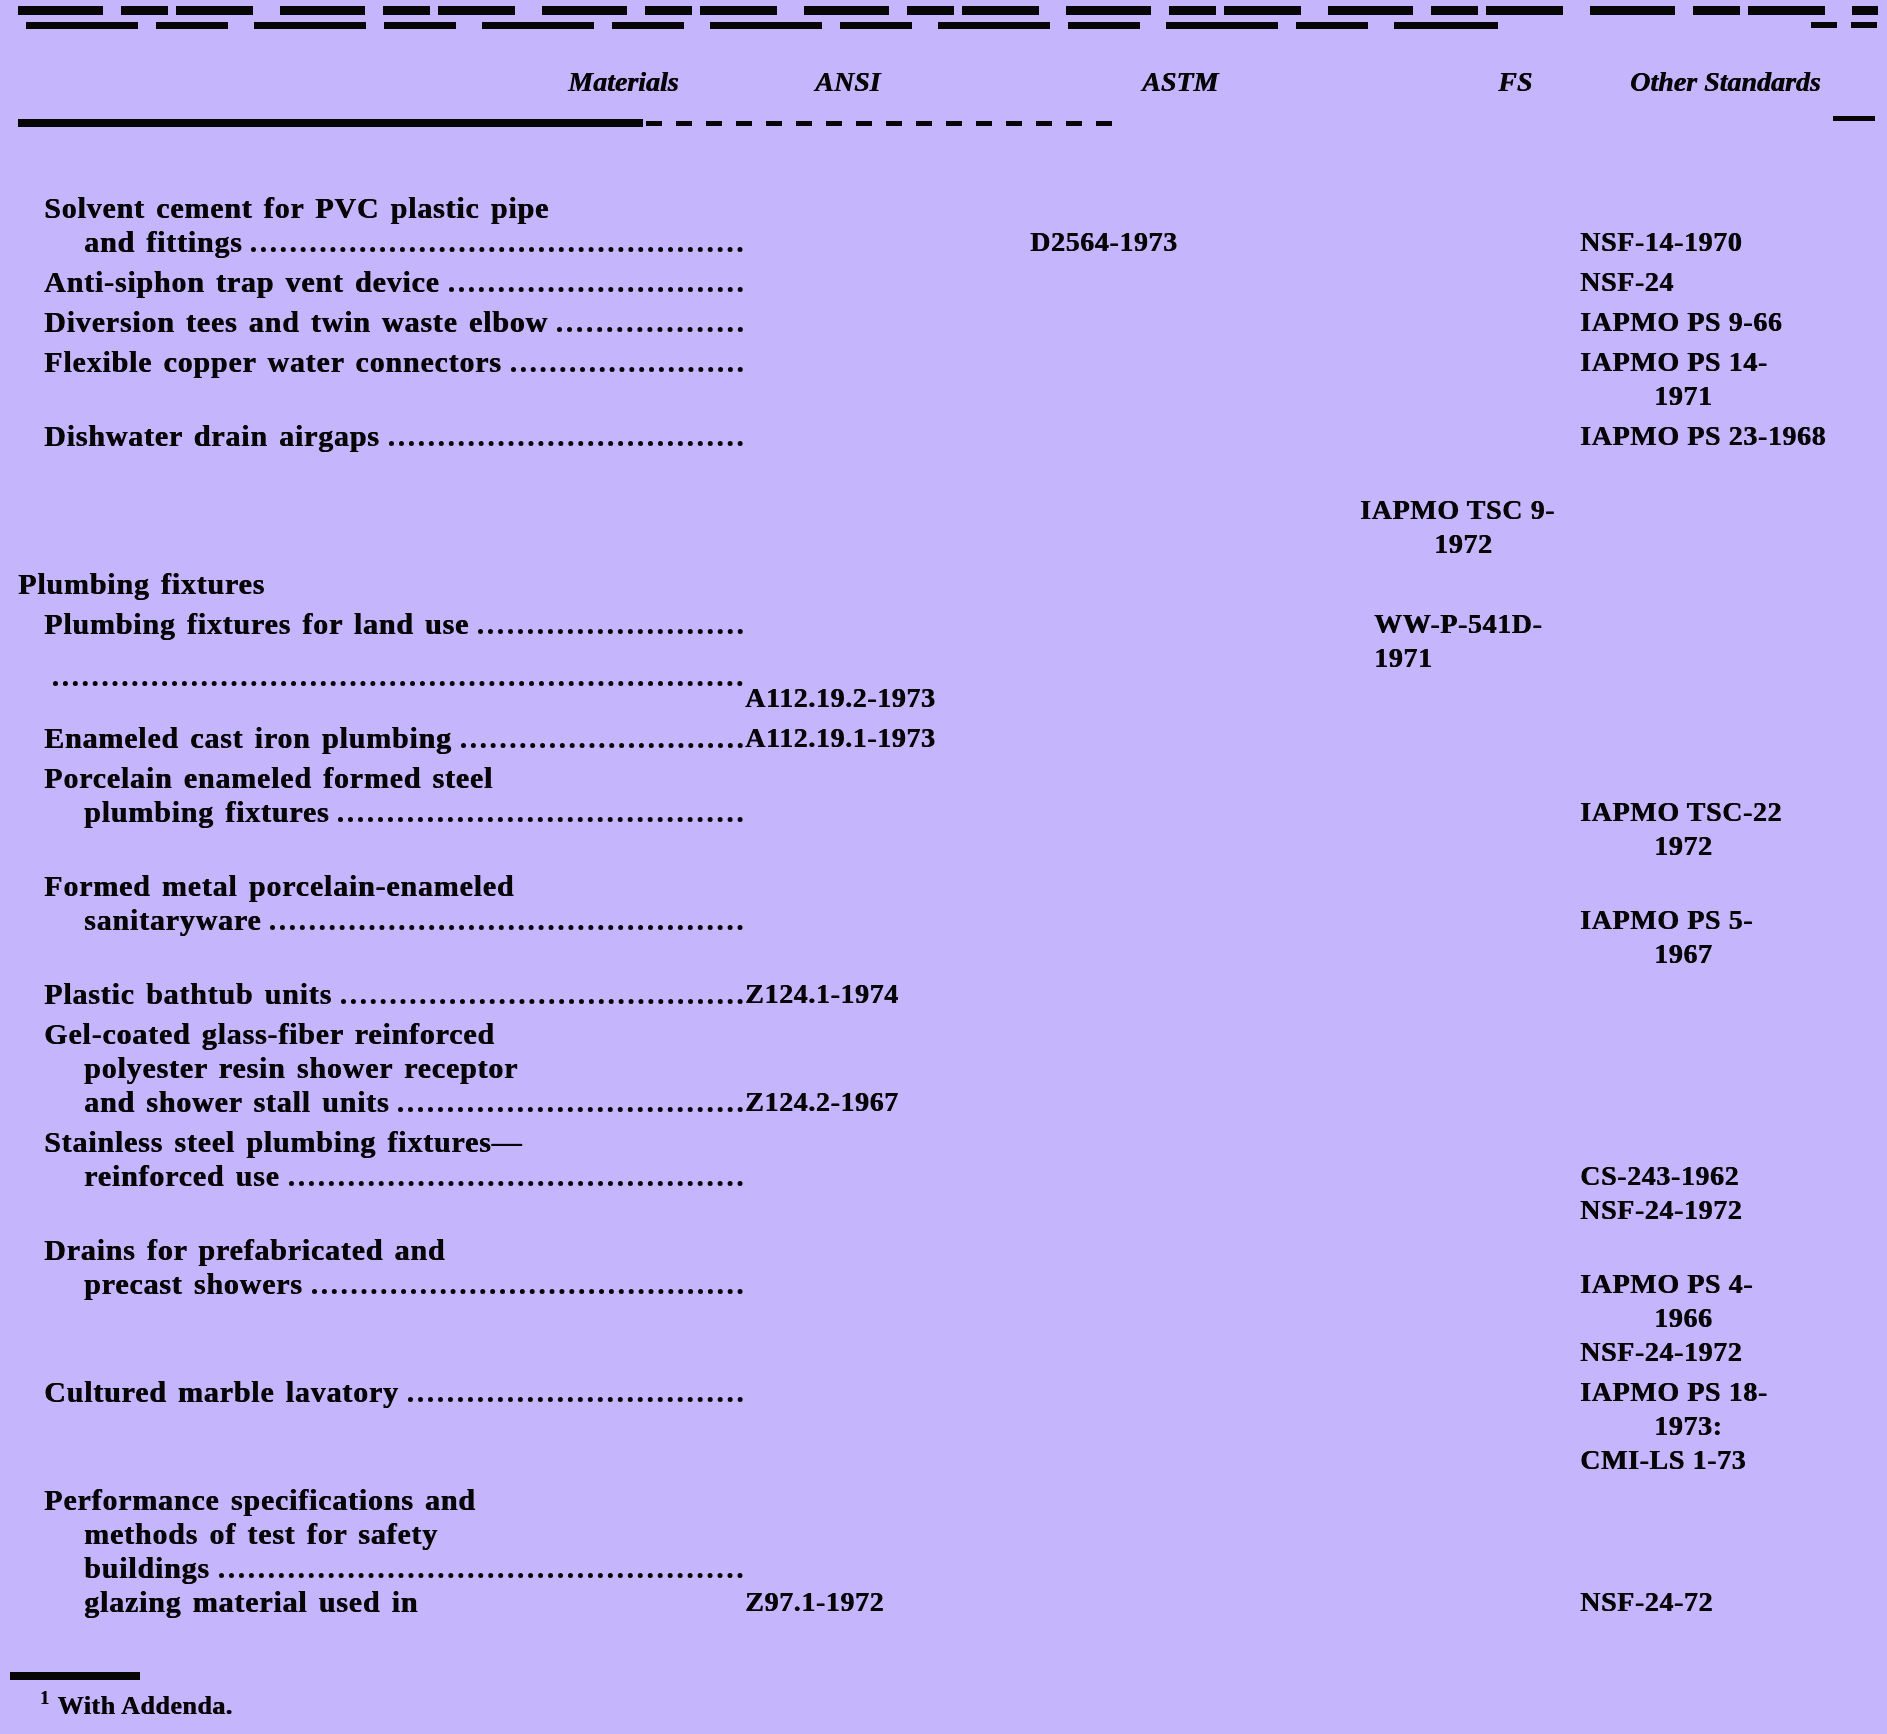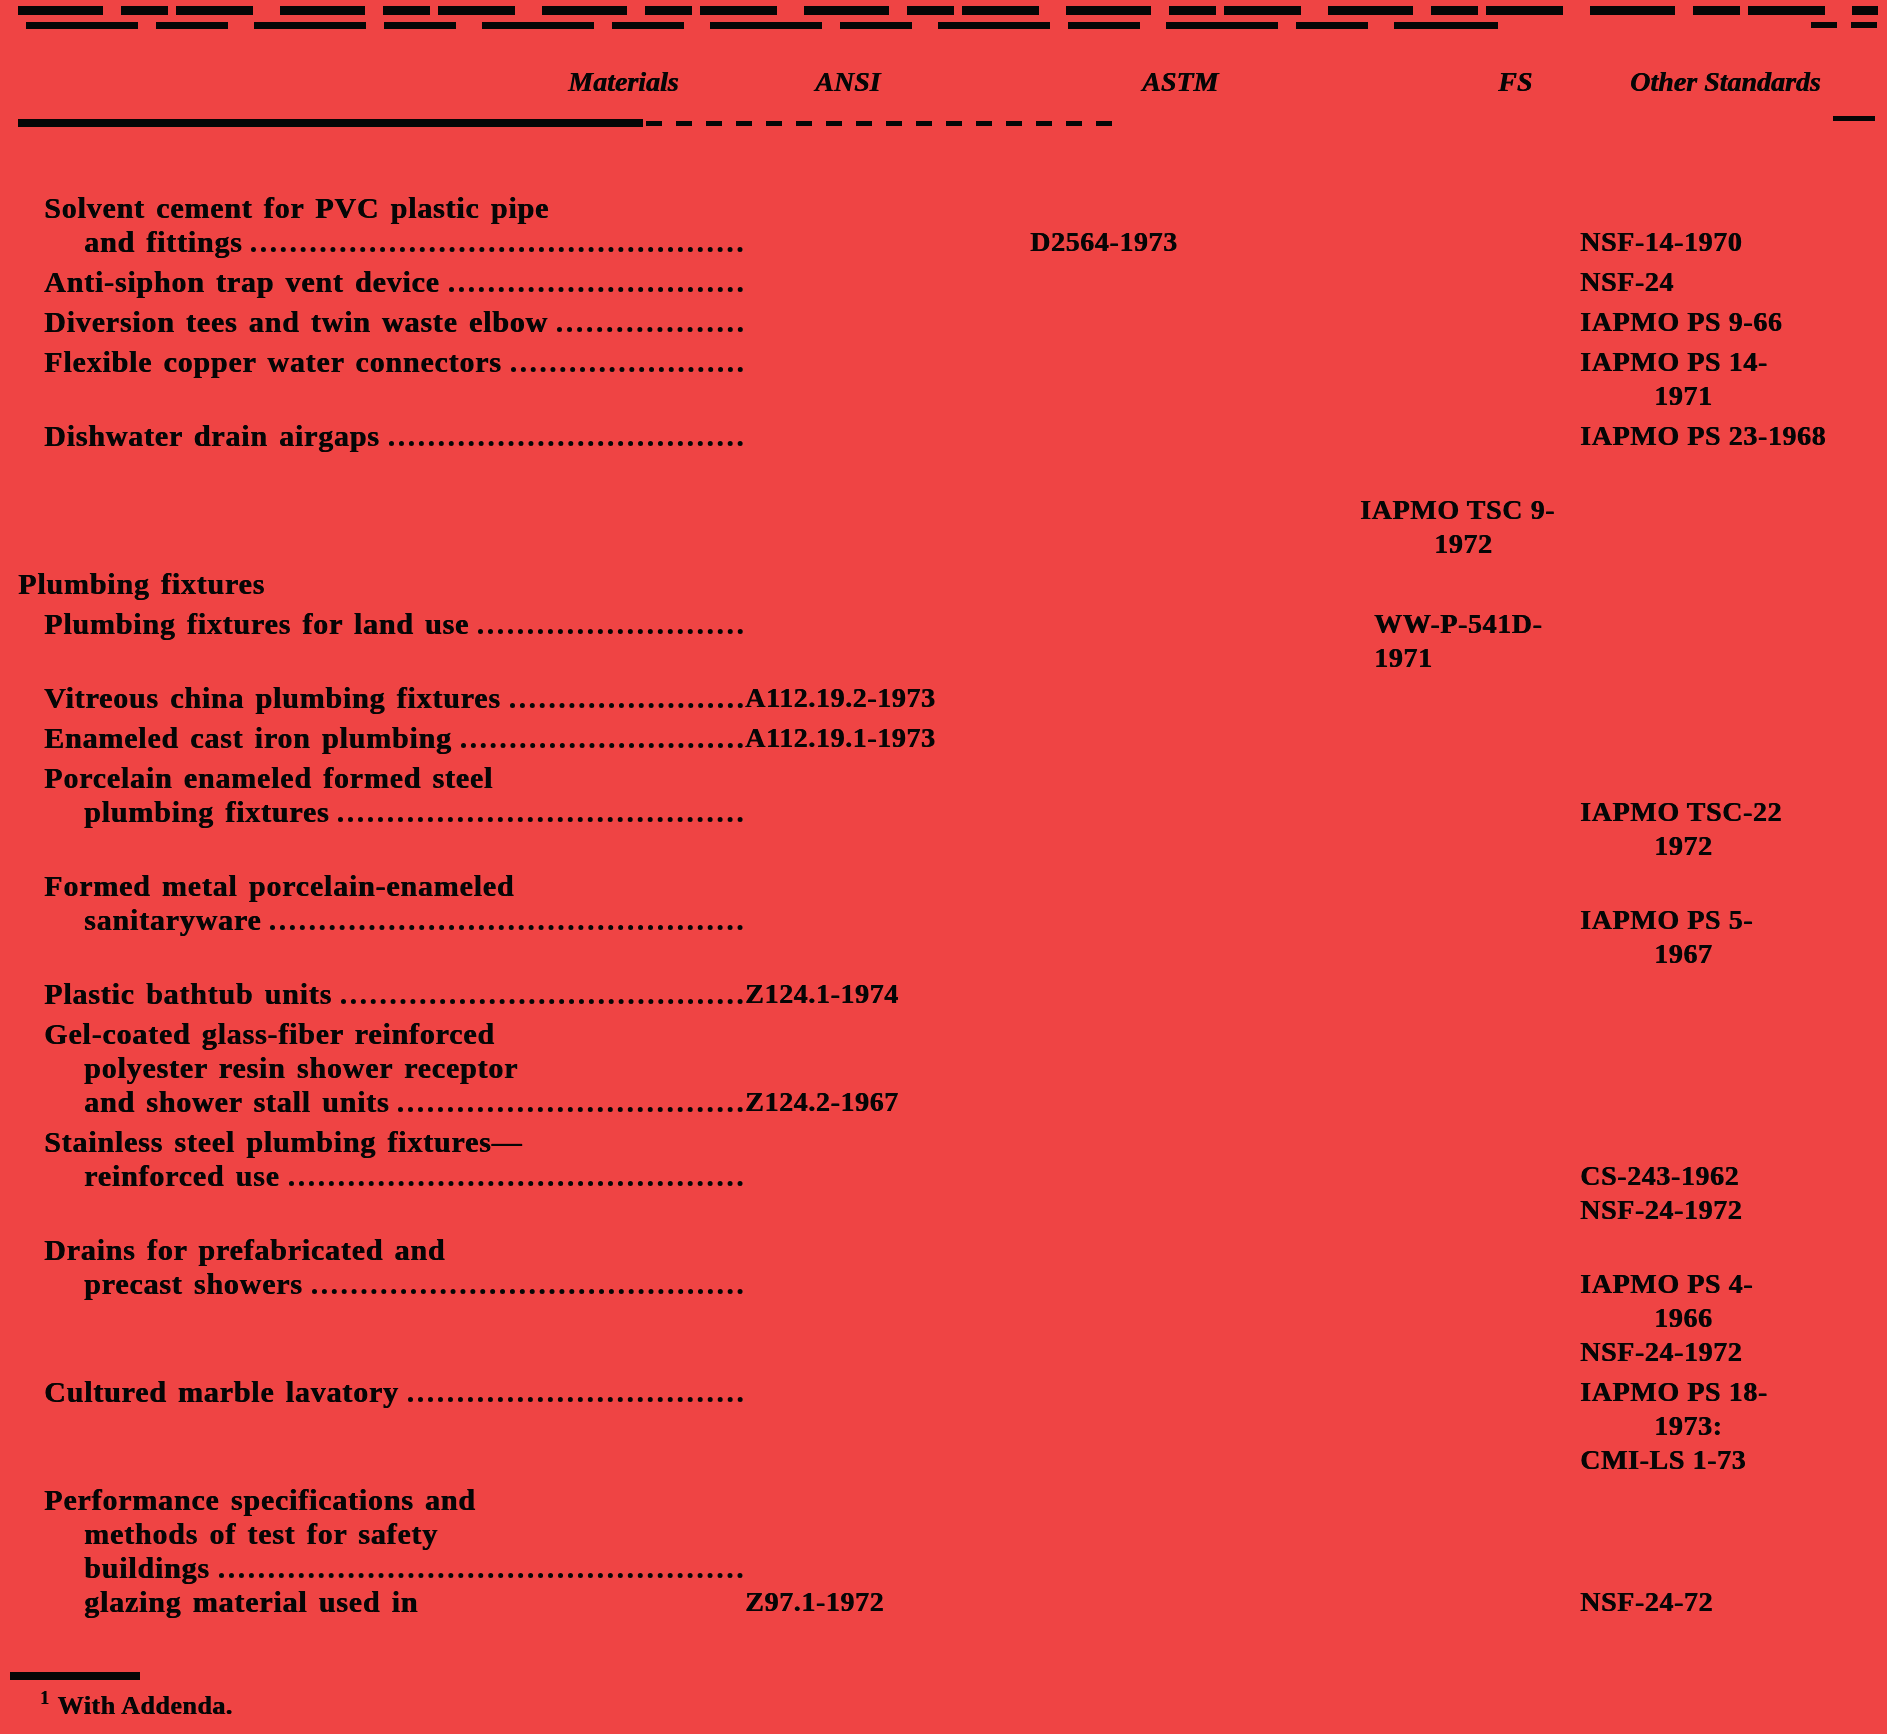--- a/index.html
+++ b/index.html
@@ -1,19 +1,19 @@
 <!DOCTYPE html>
 <html><head>
 <meta charset="utf-8">
 <style>
   html,body{margin:0;padding:0;background:#e8e8e8;}
   .page{
     position:relative;
     width:1887px;height:1734px;
-    background:#ef4444;
+    background:#c4b5fd;
     overflow:hidden;
     font-family:"Liberation Serif", serif;
     font-weight:700;
     color:#060606;
     box-sizing:border-box;
     padding:0 7px 0 18px;
     text-shadow:0.6px 0 0 #060606;
   }
   
   .rule-top1{
@@ -210,21 +210,20 @@
         <div class="cell astm" style="padding-top: 0px;"></div>
         <div class="cell fs" style="padding-top: 0px;">
           <div class="vline">WW-P-541D-</div>
           <div class="vline">1971</div>
         </div>
         <div class="cell other" style="padding-top: 0px;"></div>
       </div>
       <div class="row">
         <div class="cell materials">
           <div class="mline">
-            <span>Vitreous china plumbing fixtures</span>
             <span class="dots"></span>
           </div>
         </div>
         <div class="cell ansi" style="padding-top: 0px;">
           <div class="vline">A112.19.2-1973</div>
         </div>
         <div class="cell astm" style="padding-top: 0px;"></div>
         <div class="cell fs" style="padding-top: 0px;"></div>
         <div class="cell other" style="padding-top: 0px;"></div>
       </div>

